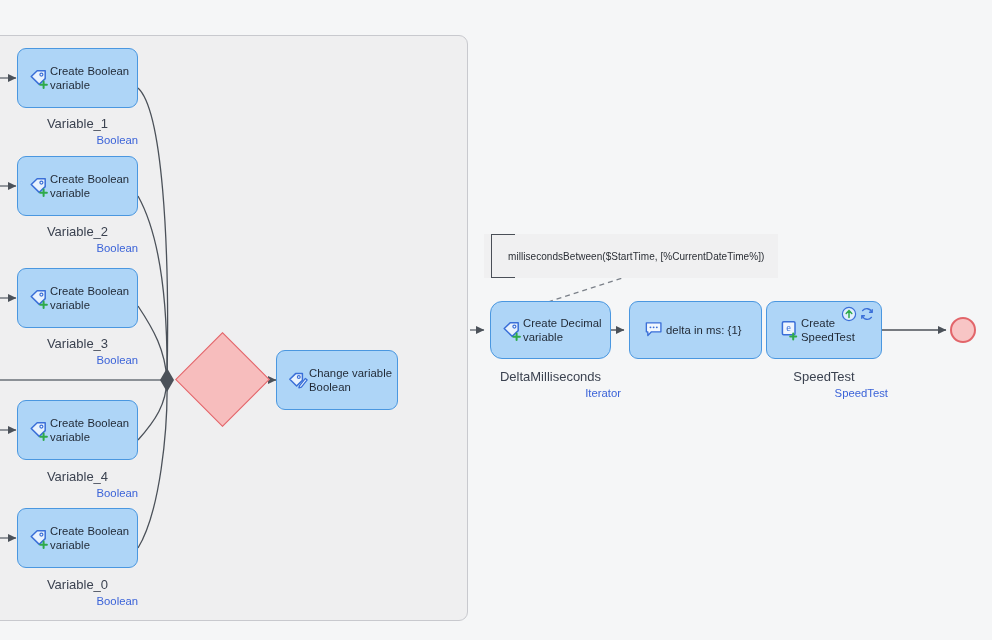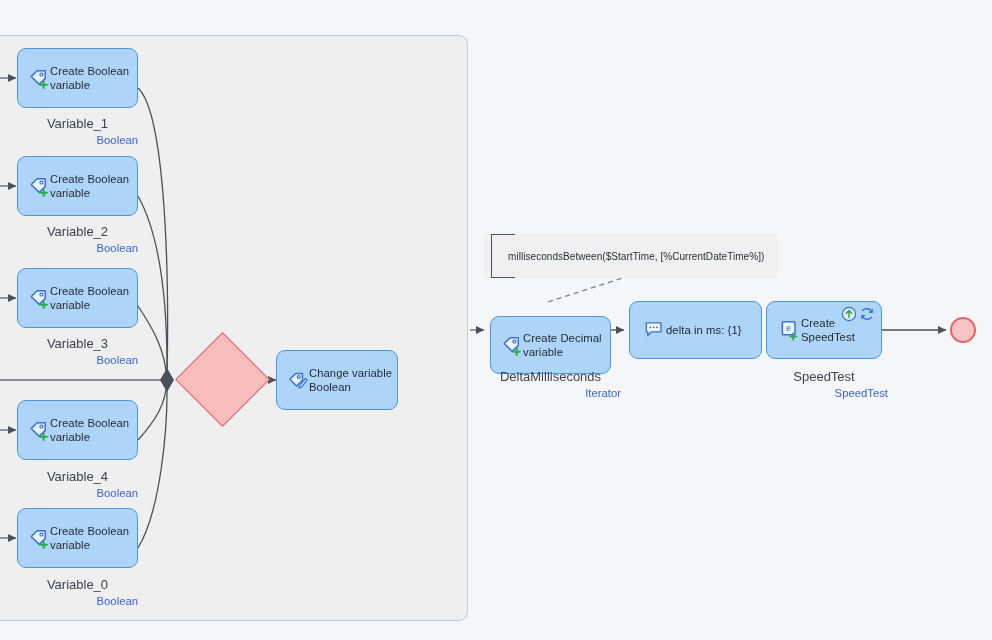--- a/index.html
+++ b/index.html
@@ -269,21 +269,21 @@
     </span>
     <span class="node-label">Change variable
 Boolean</span>
   </div>
 
   <div class="annotation" style="left:484px; top:234px; width:294px; height:44px;">
     <span class="annotation-bracket"></span>
     <span class="annotation-text" style="margin-left:12px;">millisecondsBetween($StartTime, [%CurrentDateTime%])</span>
   </div>
 
-  <div class="node" style="left:490px; top:316px; width:121px; height:58px;">
+  <div class="node" style="left:490px; top:301px; width:121px; height:58px;border-radius:12px;">
     <span class="node-icon">
       <svg viewBox="0 0 22 22" width="22" height="22" xmlns="http://www.w3.org/2000/svg">
         <path d="M3.2,9.5 L9.2,3.8 L17.2,3.8 L17.2,11.6 L11.2,17.4 z" fill="#e8f2fd" stroke="#3a6fd8" stroke-width="1.5" stroke-linejoin="round"></path>
         <circle cx="13.4" cy="7.6" r="1.5" fill="#fff" stroke="#3a6fd8" stroke-width="1.2"></circle>
         <path d="M15.6,14.4 L15.6,21 M12.3,17.7 L18.9,17.7" stroke="#2faa4a" stroke-width="2" stroke-linecap="round"></path>
       </svg>
     </span>
     <span class="node-label">Create Decimal
 variable</span>
   </div>

